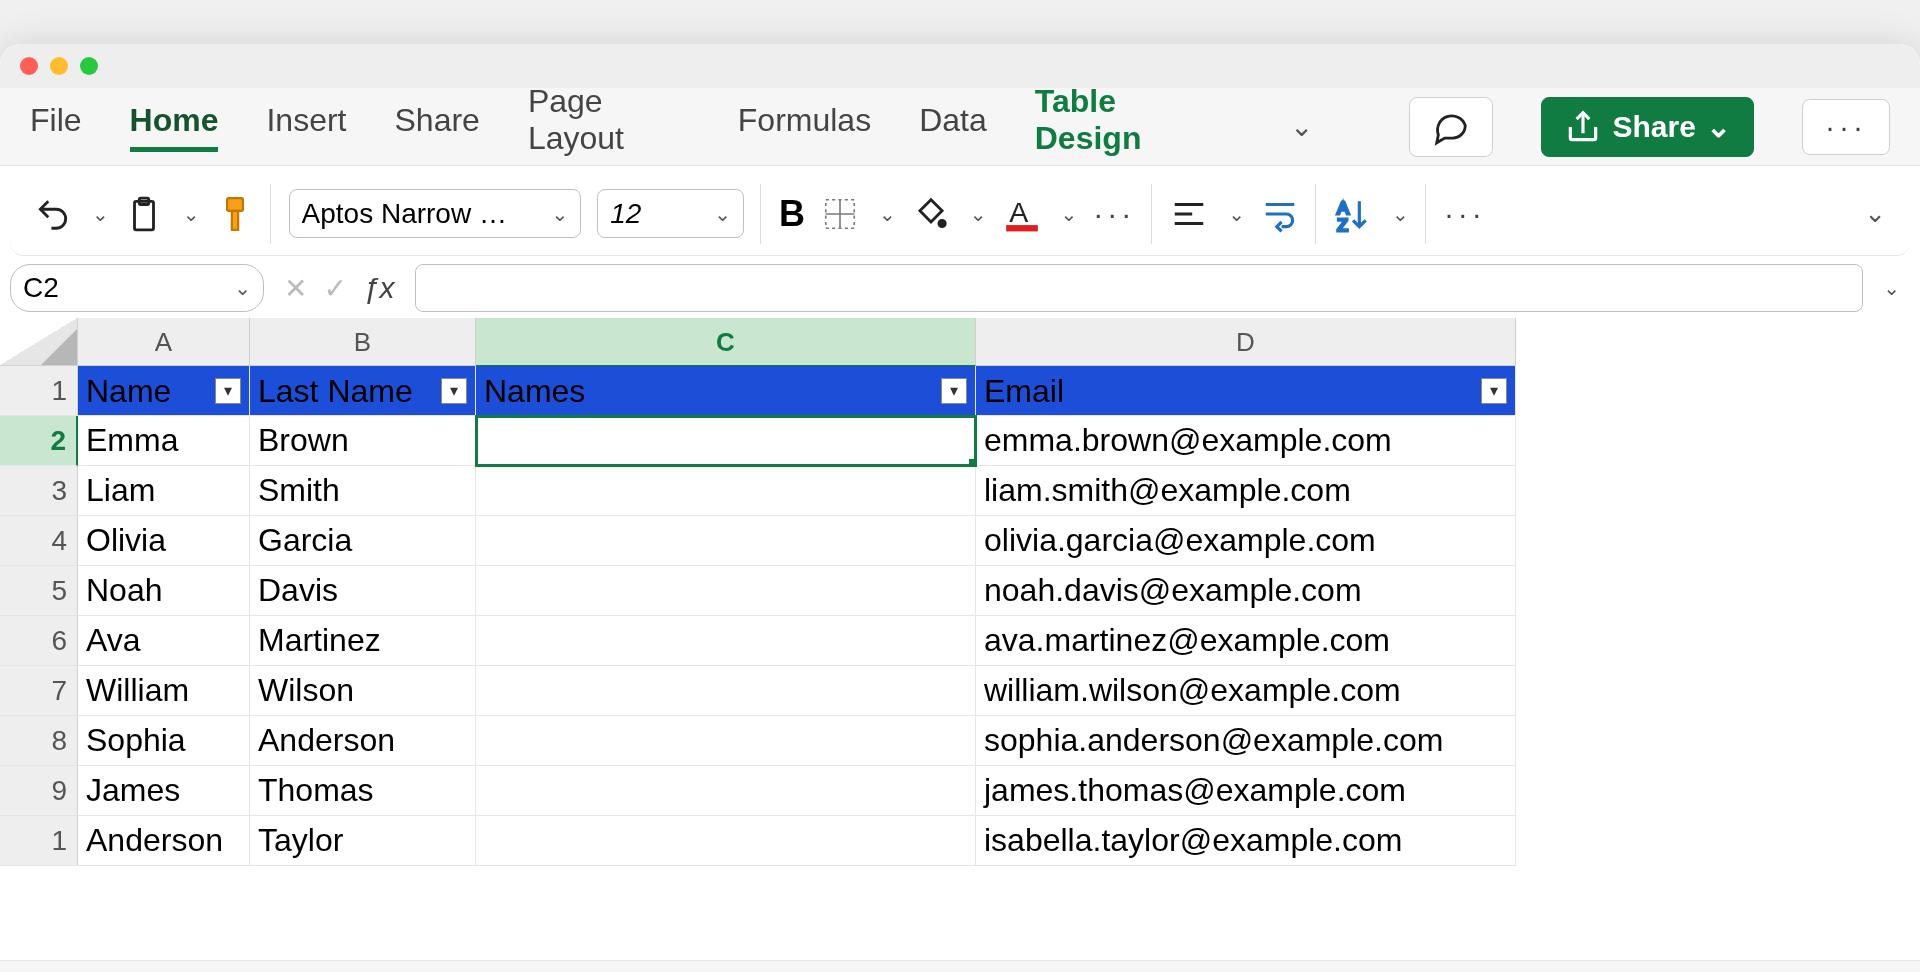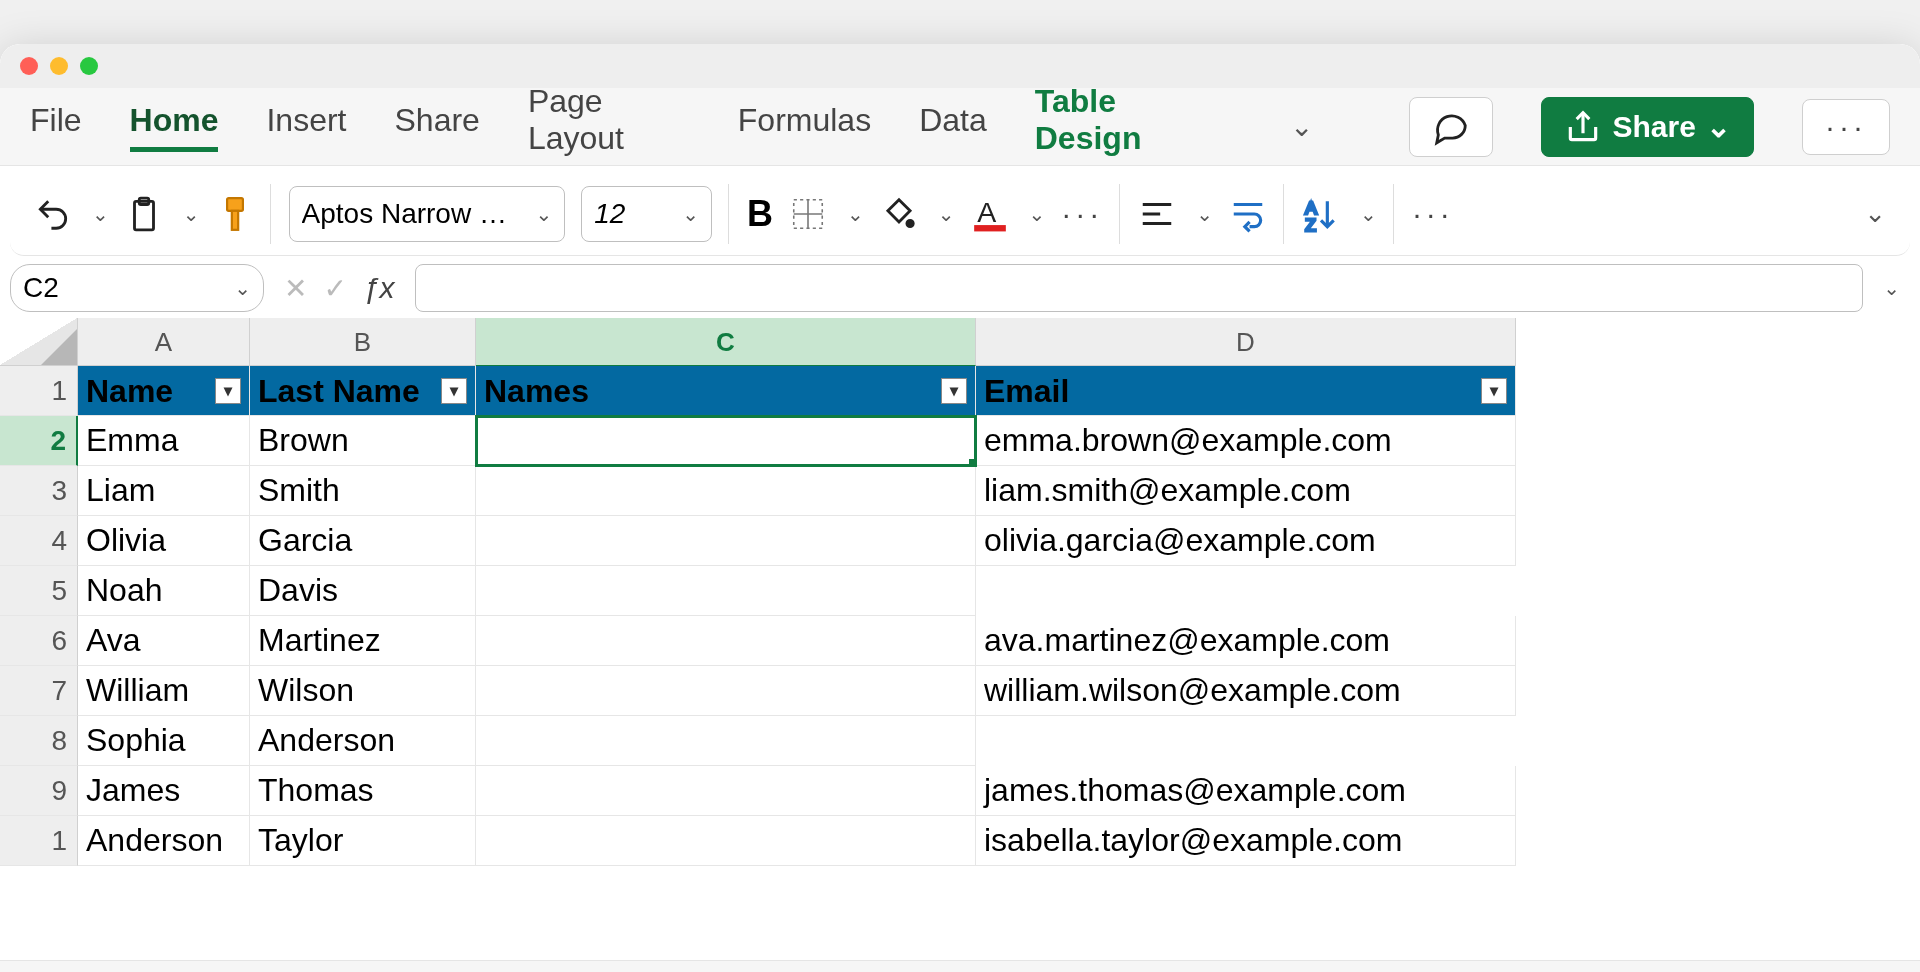--- a/index.html
+++ b/index.html
@@ -20,21 +20,21 @@
   .dd-caret { margin-left: 30px; font-size: 28px; color: #555;}
   .btn { display: inline-flex; align-items: center; gap: 10px; padding: 10px 22px; border: 1px solid #cfcfcf; border-radius: 8px; font-size: 30px; background: #fff; cursor: pointer; }
   .btn.share { background: #107c41; color: #fff; border-color: #107c41; font-weight: 600; }
   .btn svg { width: 30px; height: 30px; }
 
   .ribbon { height: 84px; background: #fff; display: flex; align-items: center; padding: 6px 24px; gap: 18px; border-bottom: 1px solid #e5e5e5; margin: 6px 10px; border-radius: 14px; }
   .rgroup { display: flex; align-items: center; gap: 16px; padding-right: 16px; border-right: 1px solid #ddd; height: 60px; }
   .rgroup:last-child { border-right: none; }
   .ricon { width: 38px; height: 38px; display:flex; align-items:center; justify-content:center; color:#222; }
   .ricon svg { width: 100%; height: 100%; }
-  .font-select { display:flex; align-items:center; border:1px solid #bfbfbf; border-radius: 8px; height: 56px; padding: 16px 12px; font-size: 28px; cursor: pointer; }
+  .font-select { display:flex; align-items:center; border:1px solid #bfbfbf; border-radius: 8px; height: 49px; padding: 16px 12px; font-size: 28px; cursor: pointer; gap: 16px; }
   .font-name { width: 230px; overflow: hidden; white-space: nowrap; text-overflow: ellipsis; }
   .font-size { width: 84px; font-style: italic; }
   .smallcaret { font-size: 20px; color:#555; margin-left:4px;}
   .collapse-caret { margin-left:auto; font-size:26px; color:#555; cursor:pointer;}
 
   .formulabar { height: 56px; display: flex; align-items: center; padding: 4px 10px 8px 10px; gap: 10px; }
   .namebox { width: 254px; border:1px solid #bfbfbf; border-radius:20px; height:48px; display:flex; align-items:center; padding:0 12px; font-size: 28px; justify-content: center;}
   .namebox .spacer{flex:1;}
   .fxbox { display:flex; align-items:center; gap:16px; padding:0 10px; color:#999;}
   .fxbox .fx { font-style: italic; font-size: 30px; color:#444;}
@@ -43,21 +43,21 @@
   .grid { flex:1; display:flex; flex-direction:column; overflow:hidden; }
   .colhdr-row { display:flex; }
   .corner { width: 78px; height: 48px; border-right:1px solid #d0d0d0; border-bottom:1px solid #d0d0d0; background: linear-gradient(to top left, transparent 50%, #fff 50%), #e6e6e6; display:flex; align-items:flex-end; justify-content:flex-end;}
   .corner::after { content:""; border-right: 36px solid #b7b7b7; border-top: 36px solid transparent; }
   .colhdr { height:48px; border-right:1px solid #d0d0d0; border-bottom:1px solid #d0d0d0; background:#eee; text-align:center; font-size:26px; line-height:48px; color:#555; }
   .colhdr.sel { background:#c8e6d0; color:#107c41; font-weight:600; border-bottom-color: #107c41;}
   .row { display:flex; height:50px;}
   .rowhdr { width:78px; border-right:1px solid #d0d0d0; border-bottom:1px solid #e6e6e6; text-align:right; padding-right:10px; font-size:28px; line-height:50px; background:#eee; color:#555;}
   .rowhdr.sel { background:#c8e6d0; color:#107c41; font-weight:600; border-right: 2px solid #107c41;}
   .cell { border-right:1px solid #e6e6e6; border-bottom:1px solid #e6e6e6; padding:0 8px; font-size:32px; line-height:48px; overflow:hidden; white-space:nowrap;}
-  .hdrcell { background:#0369a1; font-weight:700; color:#000; display:flex; align-items:center;text-align:center;}
+  .hdrcell { background:#1d4ed8; font-weight:400; color:#000; display:flex; align-items:center;text-align:center;}
   .hdrcell .filterbtn { margin-left:auto; width:26px; height:26px; border:1px solid #888; background:#fff; display:flex; align-items:center; justify-content:center; font-size:16px; color:#333; cursor:pointer;}
   .selcell { outline:3px solid #107c41; outline-offset:-2px; position:relative; z-index:5; background:#fff;}
   .selcell::after { content:""; position:absolute; right:-4px; bottom:-4px; width:10px; height:10px; background:#107c41; }
 
   .cA { width:172px; } .cB { width:226px; } .cC { width:500px; } .cD { width:540px; }
 
   .sheetbar { height:56px; background:#f6f6f6; border-top:1px solid #e5e5e5; display:flex; align-items:center; padding:0 14px; gap:20px; font-size:30px; color:#444;}
   .sheetbar .sheettab { border-bottom:4px solid #8b5cf6; padding:6px 10px; font-weight:400;}
   .sheetbar .navbtn { color:#aaa; font-size:28px; cursor:pointer;}
   .dots { font-size:30px; letter-spacing:4px; color:#444;}
@@ -262,40 +262,42 @@
       <div class="cell cA">Olivia</div>
       <div class="cell cB">Garcia</div>
       <div class="cell cC"></div>
       <div class="cell cD">olivia.garcia@example.com</div>
     </div>
     <div class="row">
       <div class="rowhdr">5</div>
       <div class="cell cA">Noah</div>
       <div class="cell cB">Davis</div>
       <div class="cell cC"></div>
+      <div class="cell cD">noah.davis@example.com</div>
     </div>
     <div class="row">
       <div class="rowhdr">6</div>
       <div class="cell cA">Ava</div>
       <div class="cell cB">Martinez</div>
       <div class="cell cC"></div>
       <div class="cell cD">ava.martinez@example.com</div>
     </div>
     <div class="row">
       <div class="rowhdr">7</div>
       <div class="cell cA">William</div>
       <div class="cell cB">Wilson</div>
       <div class="cell cC"></div>
       <div class="cell cD">william.wilson@example.com</div>
     </div>
     <div class="row">
       <div class="rowhdr">8</div>
       <div class="cell cA">Sophia</div>
       <div class="cell cB">Anderson</div>
       <div class="cell cC"></div>
+      <div class="cell cD">sophia.anderson@example.com</div>
     </div>
     <div class="row">
       <div class="rowhdr">9</div>
       <div class="cell cA">James</div>
       <div class="cell cB">Thomas</div>
       <div class="cell cC"></div>
       <div class="cell cD">james.thomas@example.com</div>
     </div>
     <div class="row">
       <div class="rowhdr">1</div>

